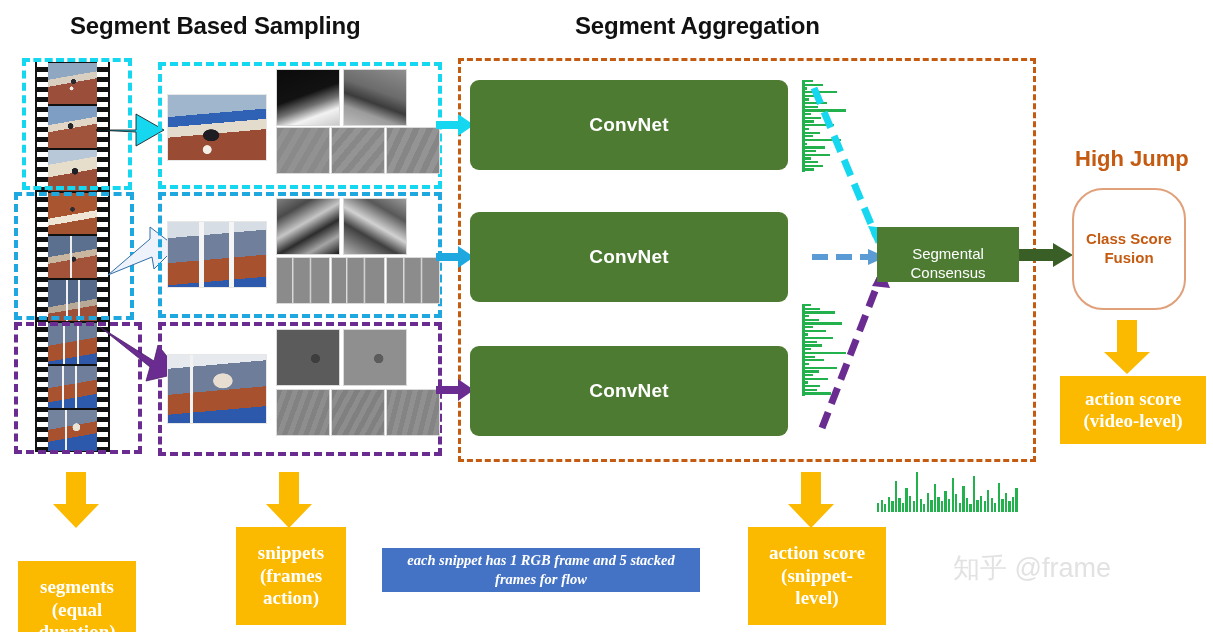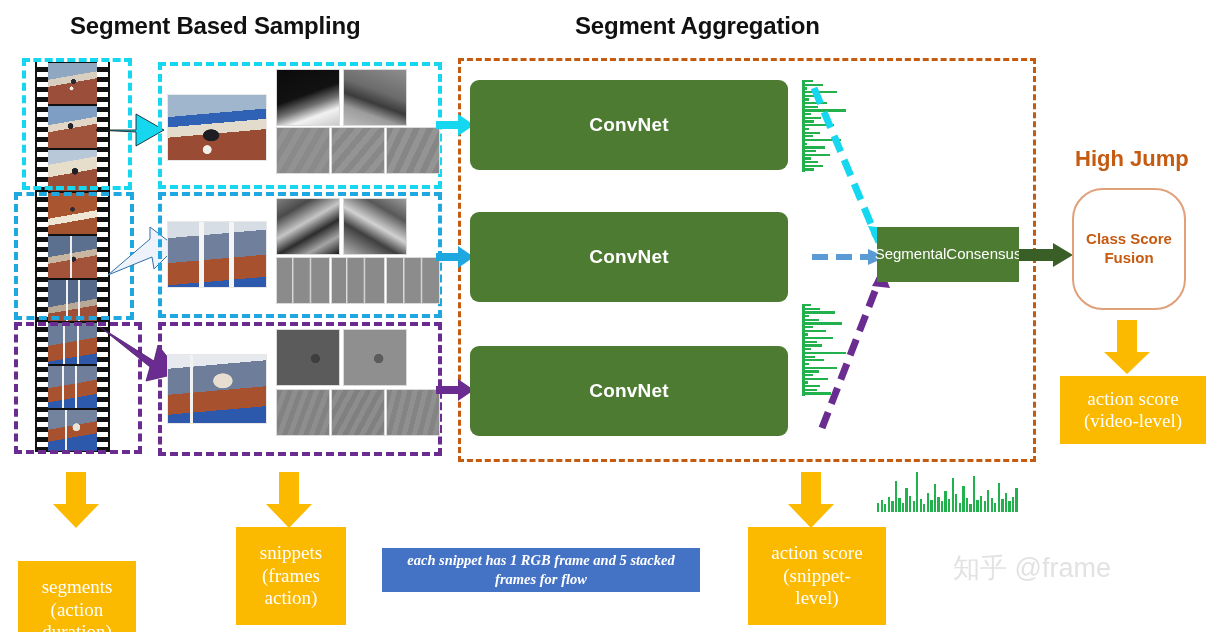--- a/index.html
+++ b/index.html
@@ -73,22 +73,22 @@
     display:flex;align-items:center;justify-content:center;
     letter-spacing:0.2px;
   }
 
   
   .consensus{
     background:#4E7B32;
     color:#ffffff;
     font-size:15px;
     line-height:1.22;
-    display:flex;flex-direction:row;
-    align-items:center;justify-content:center;
+    display:flex;flex-direction:column;
+    align-items:center;justify-content:flex-end;
     text-align:center;
   }
 
   
   .fusion{
     border:2px solid #E0A07A;
     border-radius:10px;
     background:#ffffff;
     color:#C55A11;
     font-weight:bold;
@@ -103,21 +103,21 @@
     font-weight:bold;
     font-size:22px;
     white-space:nowrap;
   }
 
   
   .ybox{
     background:#FBB900;
     color:#ffffff;
     font-family:"Liberation Serif", serif;
-    font-weight:normal;
+    font-weight:bold;
     font-size:19px;
     line-height:1.18;
     display:flex;flex-direction:column;
     align-items:center;justify-content:center;
     text-align:center;
   }
   .ybox span{display:block;}
 
   
   .note{
@@ -420,21 +420,21 @@
 <div class="abs ybox" style="left:1060px;top:376px;width:146px;height:68px;">
   <span>action score</span>
   <span>(video-level)</span>
 </div>
 
 <svg class="abs" style="left:53px;top:472px;width:48px;height:58px;overflow:visible;">
   <polygon points="13,0 33,0 33,32 46,32 23,56 0,32 13,32" fill="#FBB900"></polygon>
 </svg>
 <div class="abs ybox" style="left:18px;top:527px;width:118px;height:98px;margin-top:34px;">
   <span>segments</span>
-  <span>(action</span>
+  <span>(equal</span>
   <span>duration)</span>
 </div>
 
 <svg class="abs" style="left:266px;top:472px;width:48px;height:58px;overflow:visible;">
   <polygon points="13,0 33,0 33,32 46,32 23,56 0,32 13,32" fill="#FBB900"></polygon>
 </svg>
 <div class="abs ybox" style="left:236px;top:527px;width:110px;height:98px;">
   <span>snippets</span>
   <span>(frames</span>
   <span>action)</span>

